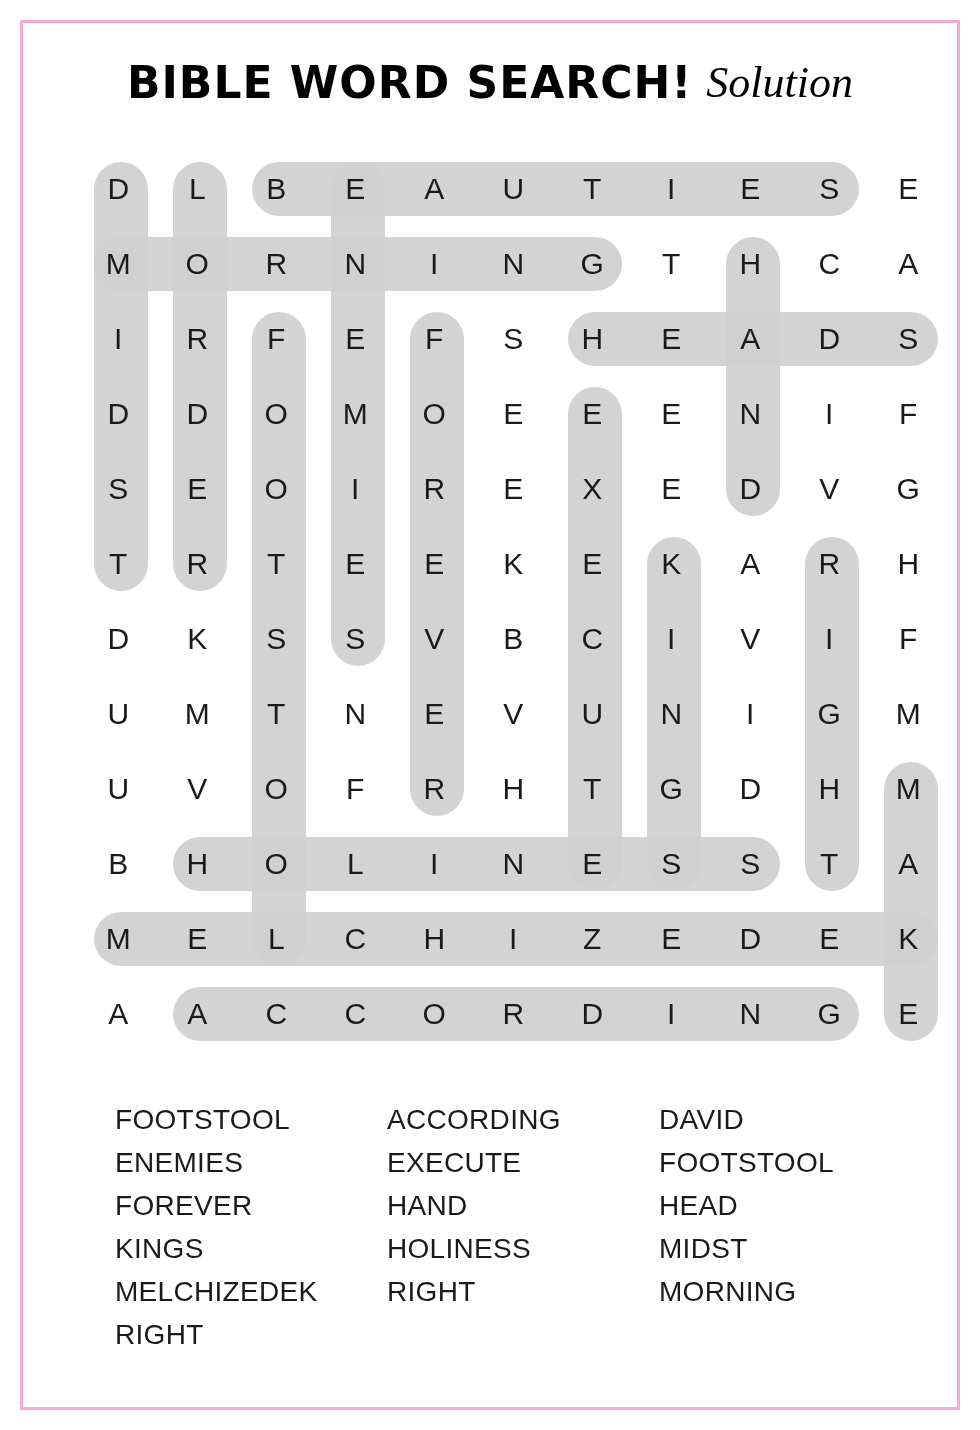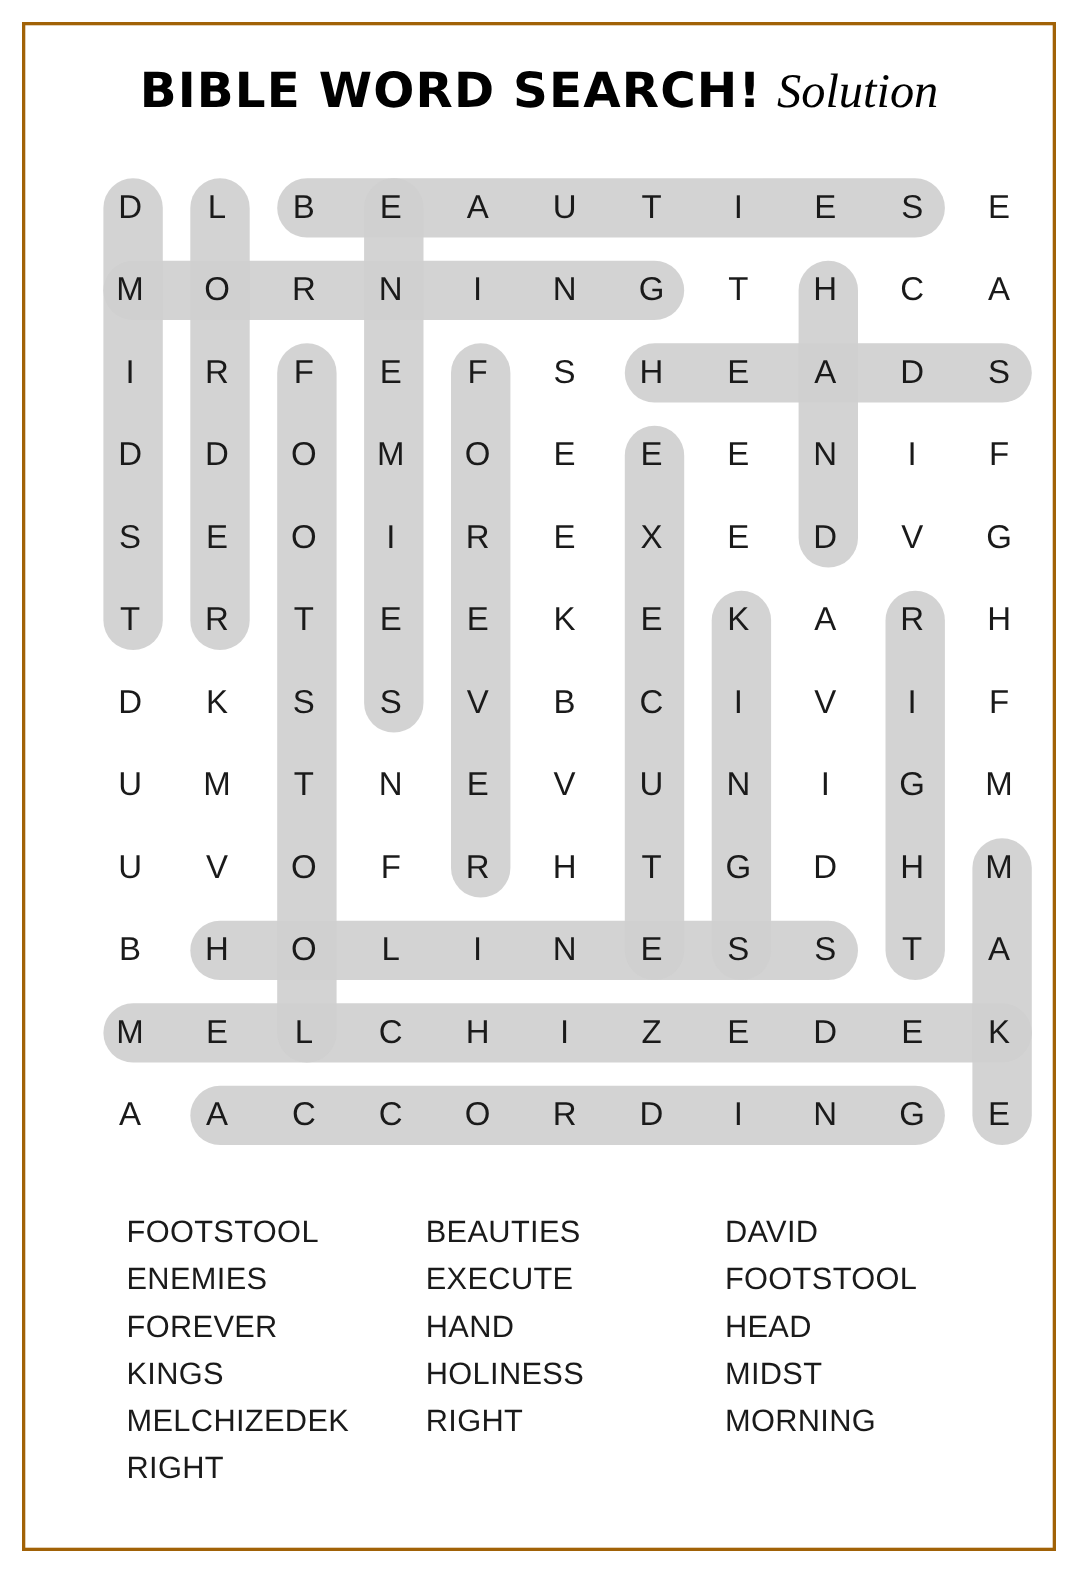--- a/index.html
+++ b/index.html
@@ -18,21 +18,21 @@
     width: 980px;
     height: 1430px;
     background: #ffffff;
     box-sizing: border-box;
     padding: 20px;
   }
   .frame {
     position: relative;
     width: 100%;
     height: 100%;
-    border: 3px solid #a16207;
+    border: 3px solid #f9a8d4;
     box-sizing: border-box;
     background: #ffffff;
     overflow: hidden;
   }
   .title-row {
     position: absolute;
     top: 34px;
     left: 0;
     width: 100%;
     text-align: center;
@@ -274,21 +274,21 @@
           <div class="cell" style="left: 474px; top: 825px;">D</div>
           <div class="cell" style="left: 553px; top: 825px;">I</div>
           <div class="cell" style="left: 632px; top: 825px;">N</div>
           <div class="cell" style="left: 711px; top: 825px;">G</div>
           <div class="cell" style="left: 790px; top: 825px;">E</div>
         </div>
     </div>
 
     <div id="wordlist">
         <div class="word">FOOTSTOOL</div>
-        <div class="word">BEAUTIES</div>
+        <div class="word">ACCORDING</div>
         <div class="word">DAVID</div>
         <div class="word">ENEMIES</div>
         <div class="word">EXECUTE</div>
         <div class="word">FOOTSTOOL</div>
         <div class="word">FOREVER</div>
         <div class="word">HAND</div>
         <div class="word">HEAD</div>
         <div class="word">KINGS</div>
         <div class="word">HOLINESS</div>
         <div class="word">MIDST</div>

